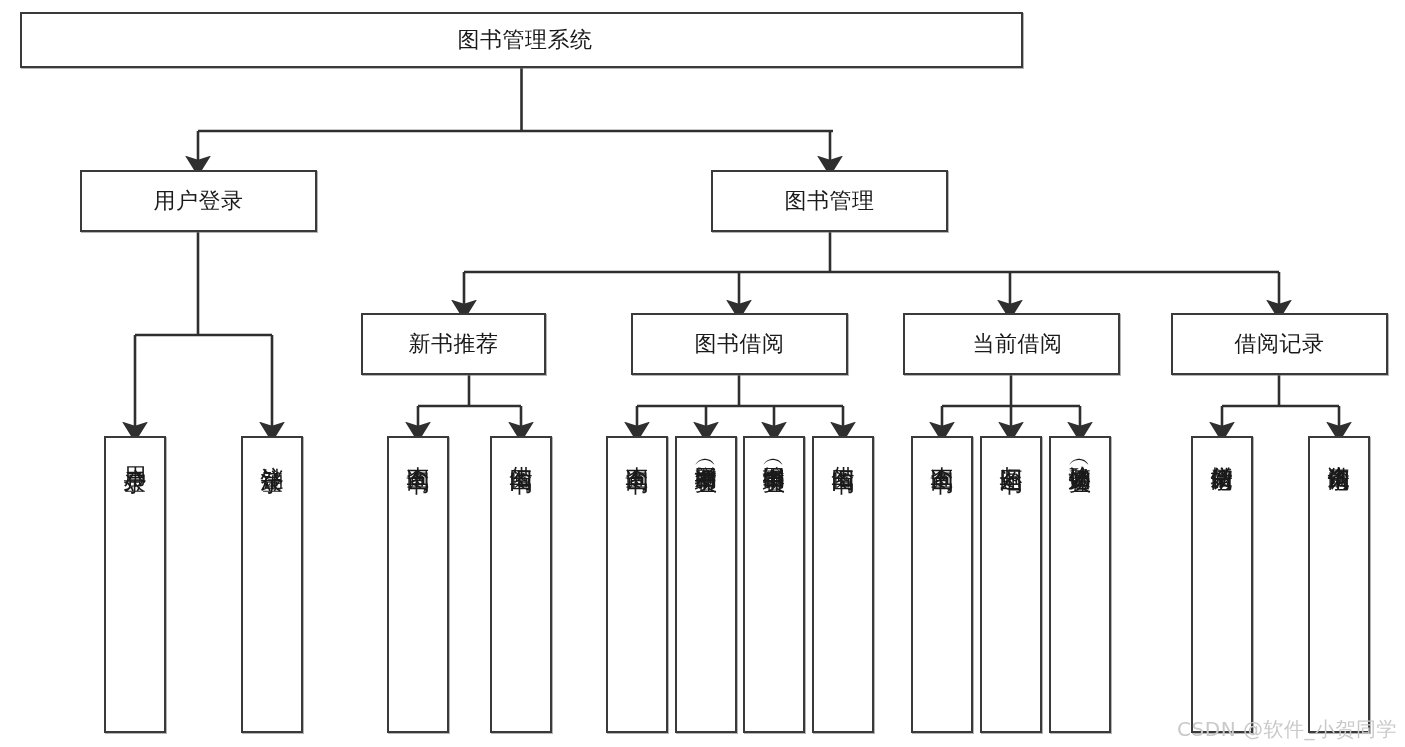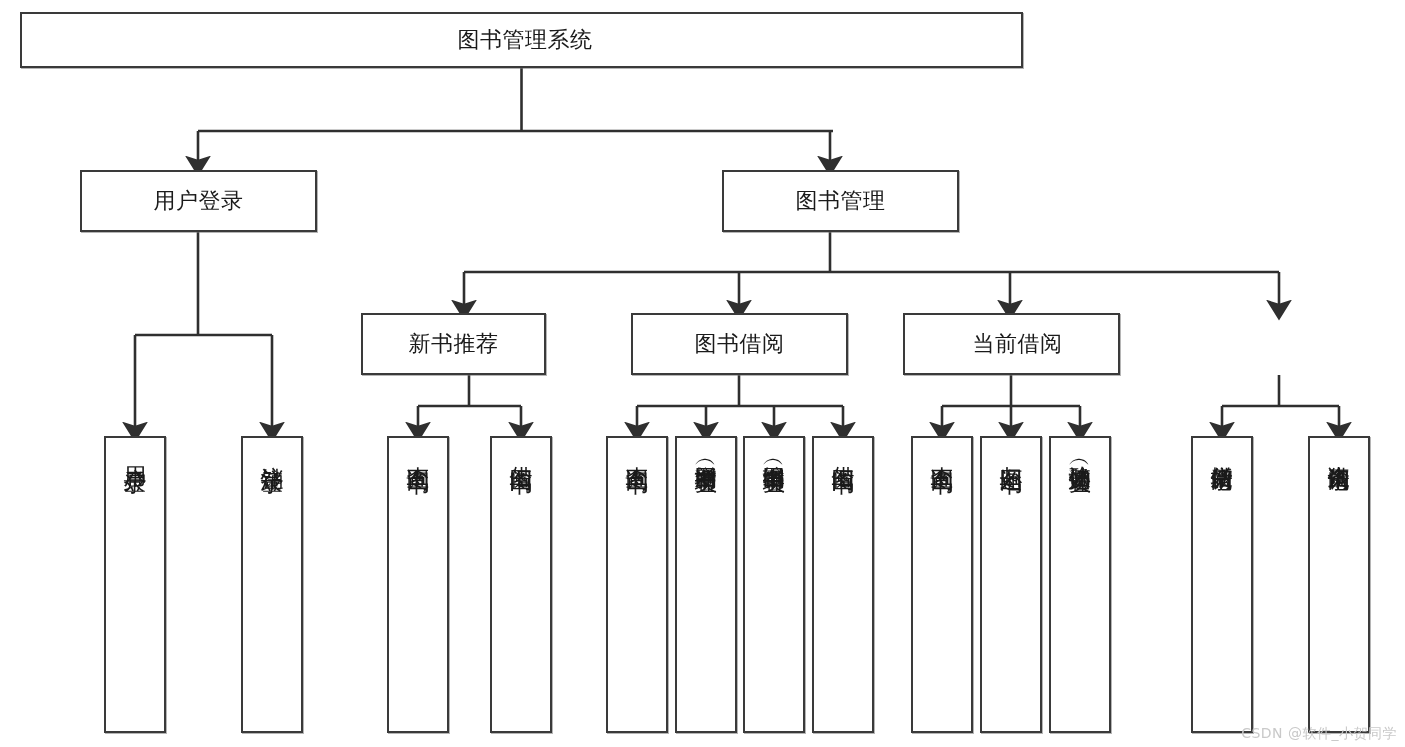--- a/index.html
+++ b/index.html
@@ -62,21 +62,21 @@
     white-space: nowrap;
   }
   .node.vertical.tall-text .label {
     font-size: 22px;
     letter-spacing: 1px;
   }
   .watermark {
     position: absolute;
     right: 8px;
     bottom: 4px;
-    font-size: 14px;
+    font-size: 20px;
     color: #c9c9c9;
     letter-spacing: 0.5px;
     white-space: nowrap;
     user-select: none;
   }
 </style>
 </head>
 <body>
 
 <div id="diagram-root">
@@ -133,33 +133,36 @@
     </g>
   </svg>
 
   <div class="node horizontal" style="left:20px; top:12px; width:1003px; height:56px;padding-left:7px;">
     <span class="label">图书管理系统</span>
   </div>
 
   <div class="node horizontal" style="left:80px; top:170px; width:237px; height:62px;">
     <span class="label">用户登录</span>
   </div>
-  <div class="node horizontal" style="left:711px; top:170px; width:237px; height:62px;margin-left:11px;">
+  <div class="node horizontal" style="left:711px; top:170px; width:237px; height:62px;">
     <span class="label">图书管理</span>
   </div>
 
   <div class="node horizontal" style="left:361px; top:313px; width:185px; height:62px;">
     <span class="label">新书推荐</span>
   </div>
   <div class="node horizontal" style="left:631px; top:313px; width:217px; height:62px;">
     <span class="label">图书借阅</span>
   </div>
   <div class="node horizontal" style="left:903px; top:313px; width:217px; height:62px;padding-left:12px;">
     <span class="label">当前借阅</span>
   </div>
+  <div class="node horizontal" style="left:1171px; top:313px; width:217px; height:62px;">
+    <span class="label">借阅记录</span>
+  </div>
 
   <div class="node vertical" style="left:104px; top:436px; width:62px; height:297px;">
     <span class="label">用户登录</span>
   </div>
   <div class="node vertical" style="left:241px; top:436px; width:62px; height:297px;">
     <span class="label">注销登录</span>
   </div>
 
   <div class="node vertical" style="left:387px; top:436px; width:62px; height:297px;">
     <span class="label">查询图书</span>

